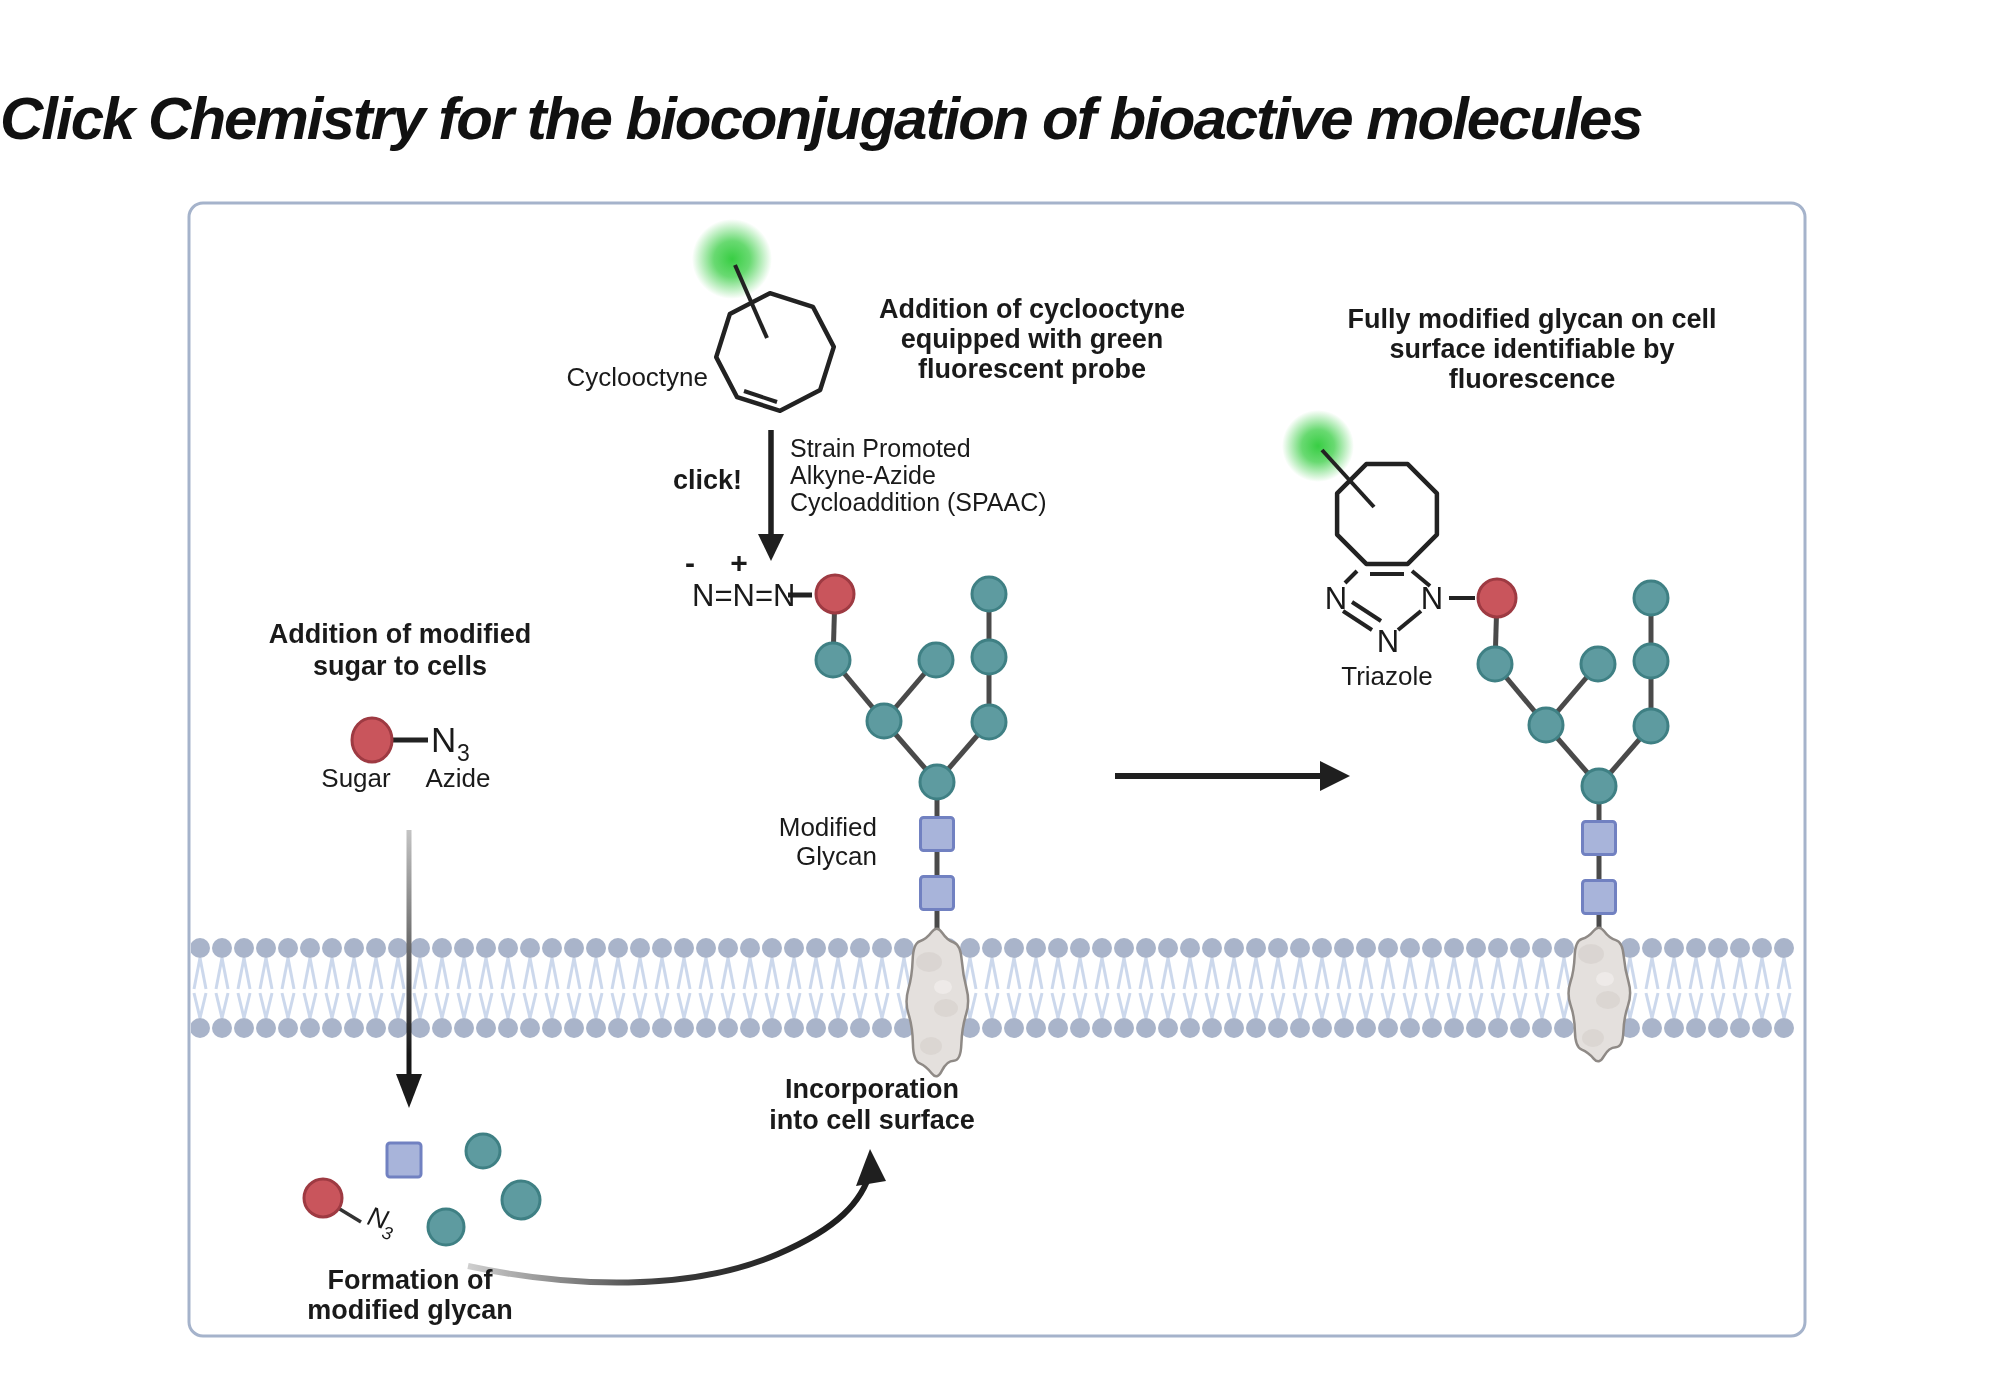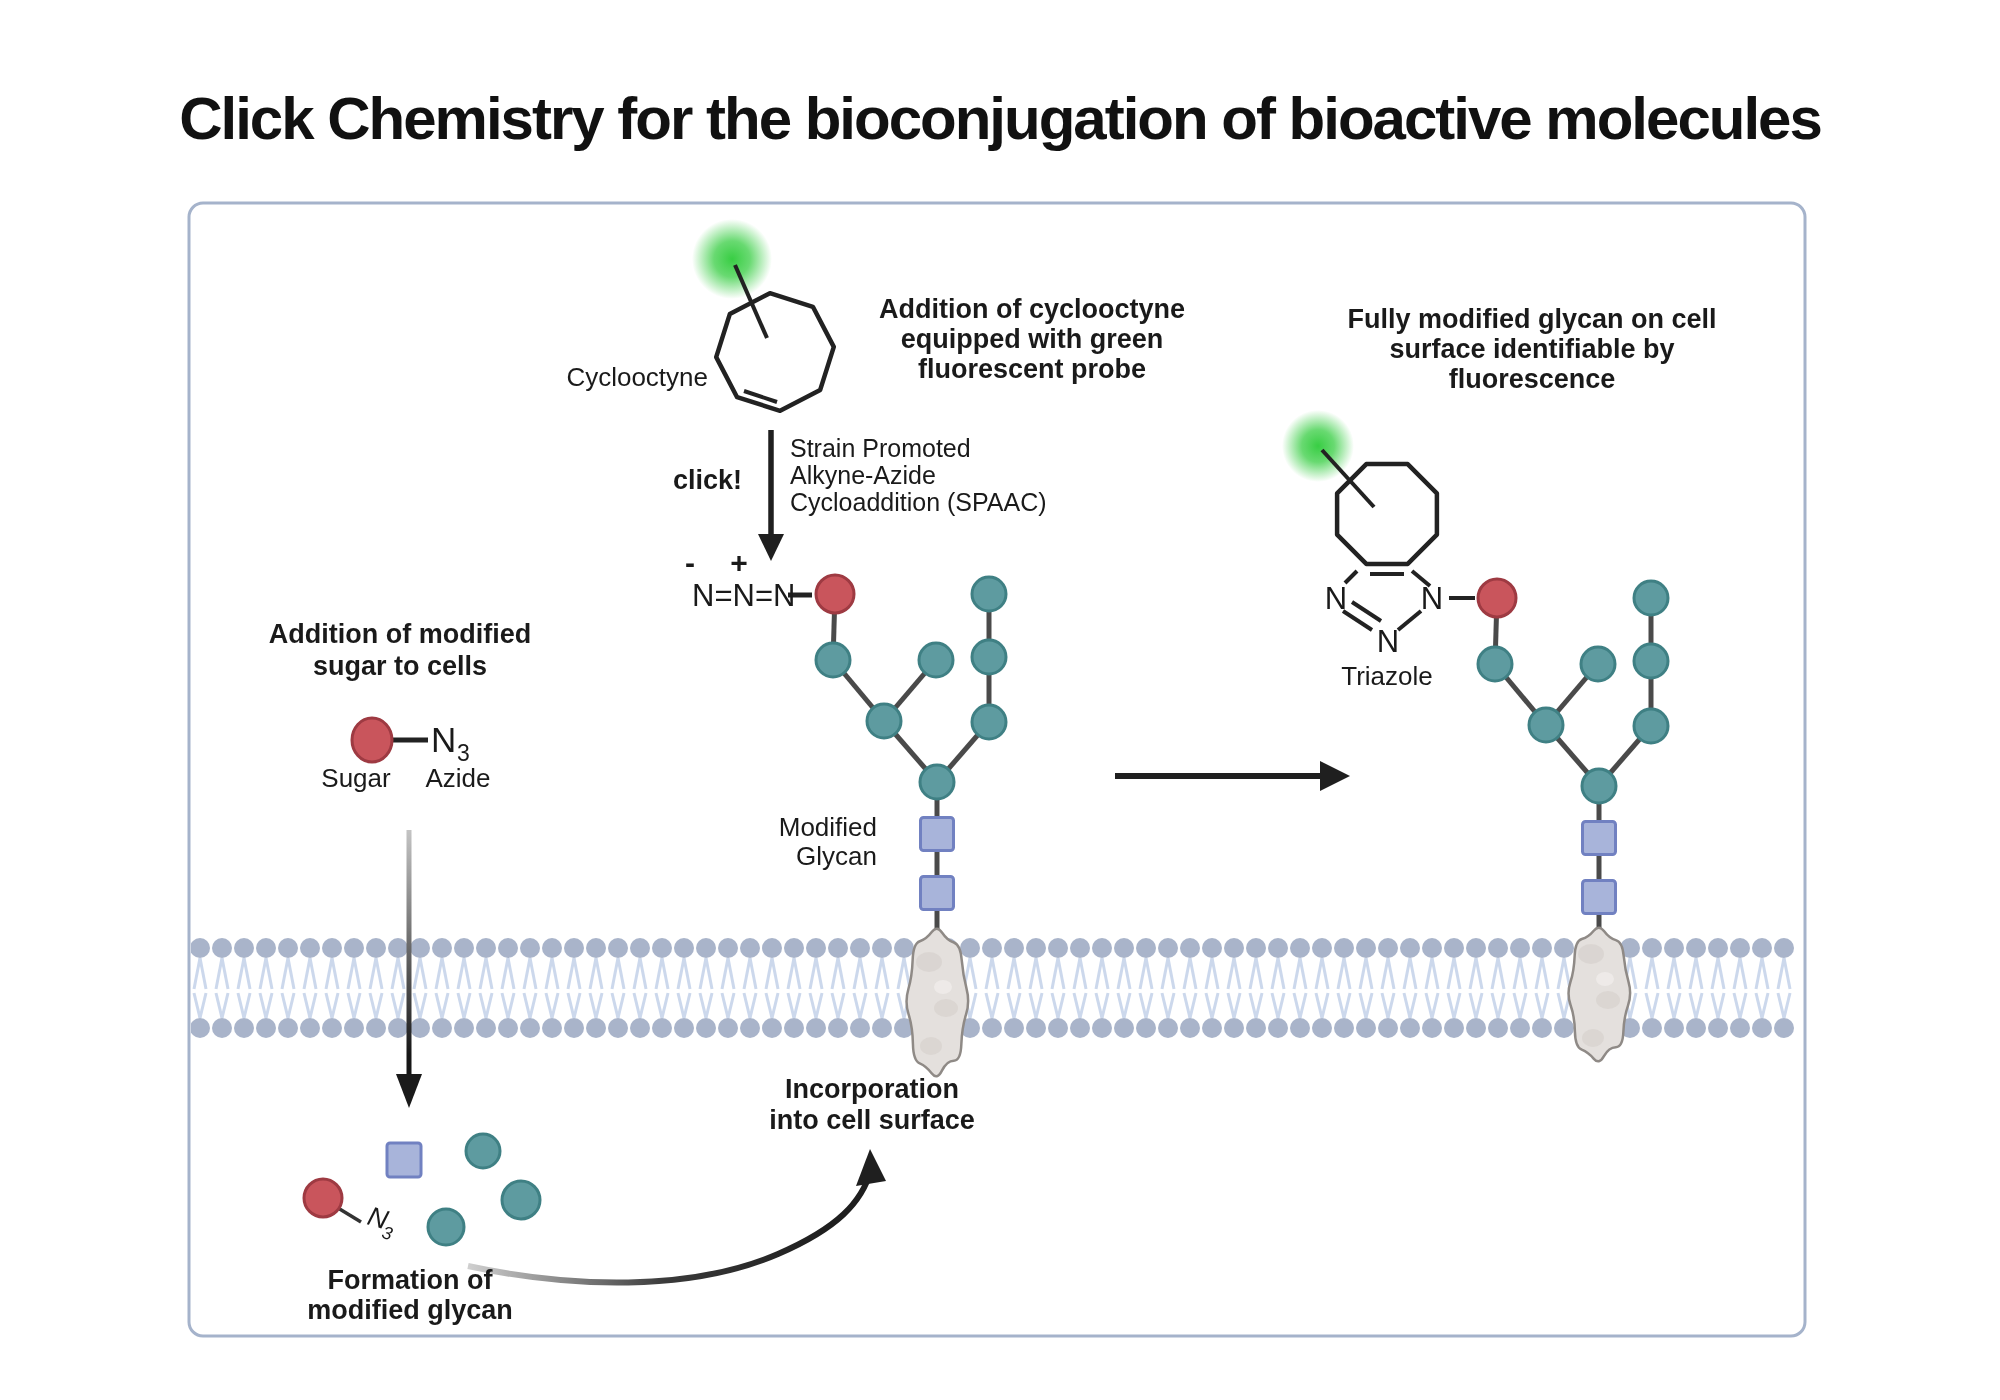--- a/index.html
+++ b/index.html
@@ -1,19 +1,19 @@
 <!DOCTYPE html>
 <html style="--c-teal: #5E9BA0; --c-tealStroke: #3F8084; --c-red: #C9555C; --c-redStroke: #9E3A42; --c-square: #A8B4DA; --c-squareStroke: #7181C1; --c-membraneHead: #A9B4CA; --c-membraneTail: #CCD8EC; --c-proteinFill: #E4E0DD; --c-proteinStroke: #8F8A86; --c-glowGreen: #2ECB3A; --c-panelBorder: #A5B3CB; --c-bond: #222222; --c-connector: #4A4A4A; --c-arrow: #1F1F1F;"><head>
 <meta charset="utf-8">
 <style>
   html,body{margin:0;padding:0;background:#ffffff;}
   .page{position:relative;width:2000px;height:1400px;background:#fff;
         font-family:"Liberation Sans",sans-serif;overflow:hidden;}
-  .title{position:absolute;top:84px;left:0;right:0;margin:0;text-align:center;
-         font-size:60px;font-weight:bold;letter-spacing:-2px;
+  .title{position:absolute;top:84px;left:0;right:0;margin:0;
+         font-size:60px;font-weight:bold;font-style:italic;letter-spacing:-2px;
          color:#111;font-family:"Liberation Sans",sans-serif;}
   svg{position:absolute;left:0;top:0;}
   svg text{font-family:"Liberation Sans",sans-serif;fill:#1a1a1a;}
   .b{font-weight:bold;}
   .it{font-style:italic;}
 </style>
 </head>
 <body>
 
 <div class="page">

